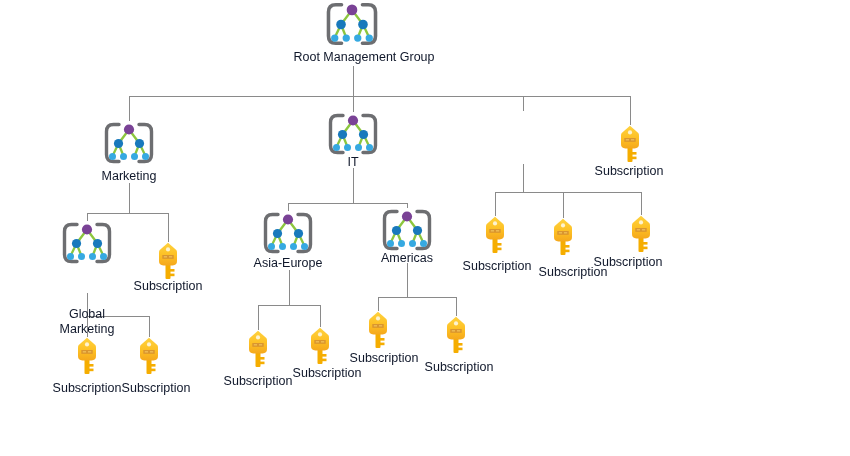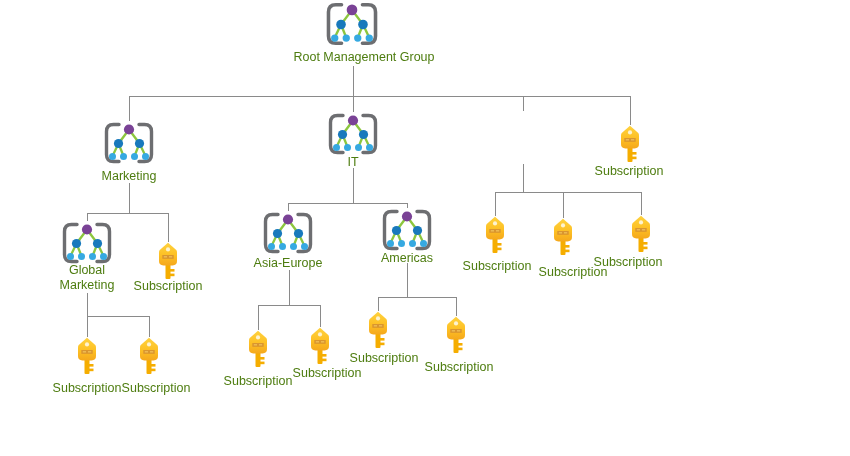--- a/index.html
+++ b/index.html
@@ -13,25 +13,25 @@
   .line{position:absolute;background:#8a8a8a;}
   .line.h{height:1px;}
   .line.v{width:1px;}
   .node{position:absolute;}
   .node .label{
     position:absolute;
     left:50%;
     transform:translateX(-50%);
     white-space:nowrap;
     font-size:12.5px;
-    color:#4d7c0f;
+    color:#0f172a;
     text-align:center;
     line-height:15px;
   }
-  .node .label.wrap{white-space:normal;width:72px;}
+  .node .label.wrap{white-space:normal;width:72px;margin-top:44px;}
   .icon-svg{display:block;}
 </style>
 </head>
 <body>
 
 <div class="canvas">
 
   <svg width="0" height="0" style="position:absolute" aria-hidden="true">
     <defs>
       <linearGradient id="keyGrad" x1="0" y1="0" x2="0" y2="1">

